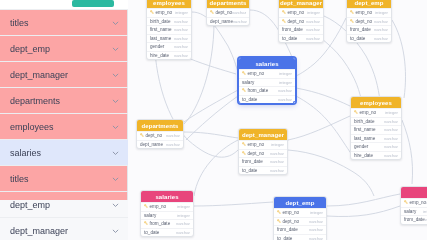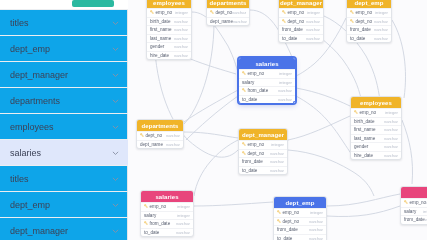--- a/index.html
+++ b/index.html
@@ -7,22 +7,22 @@
   body {
     width:427px; height:240px;
     font-family:"Liberation Sans", sans-serif;
     font-size:7px;
     background:#f7f8fa;
     overflow:hidden;
     position:relative;
   }
   
   #sidebar {
-    position:absolute; left:0; top:0; width:128px; height:240px;
-    background:#0ea5e9;
+    position:absolute; left:0; top:0; width:128px; height:200px;
+    background:#fca5a5;
     border-right:1px solid #e3e6ea;
   }
   .side-row {
     position:relative;
     height:26px;
     display:flex; align-items:center;
     padding:0 10px;
     border-bottom:1px solid #eceef1;
     color:#3c4257;
     font-size:9px;

